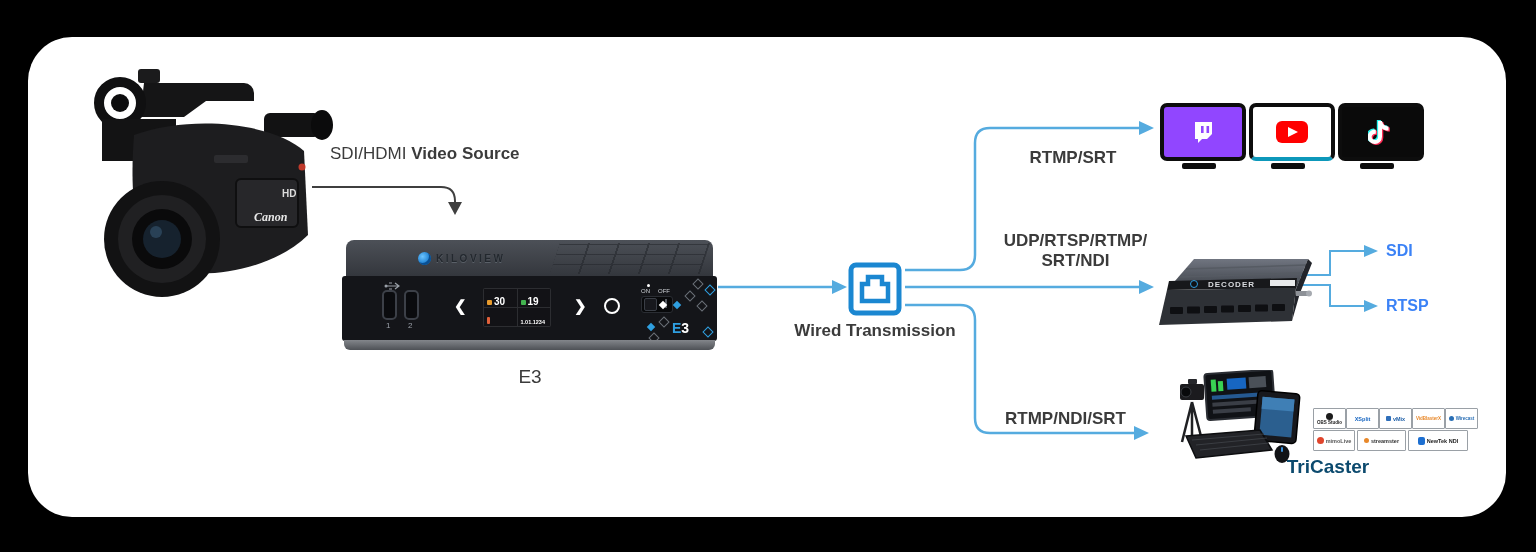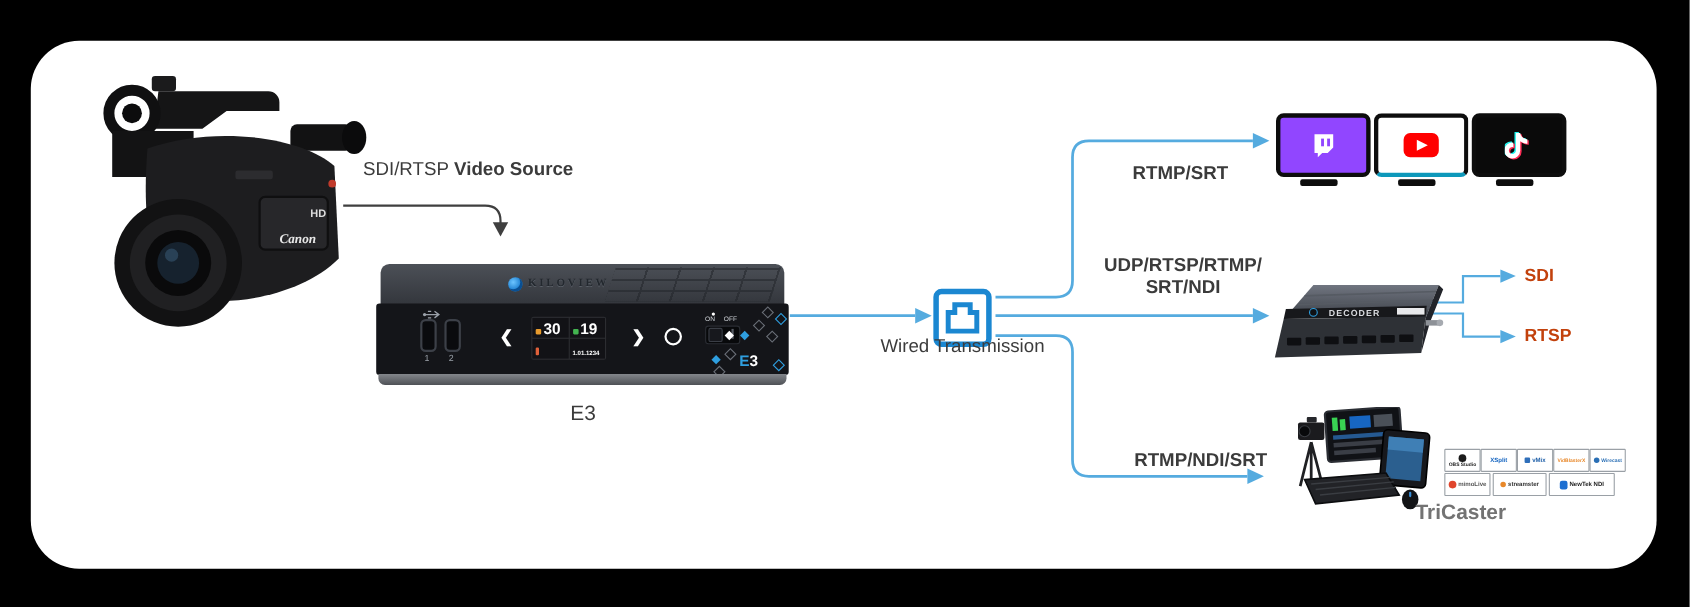--- a/index.html
+++ b/index.html
@@ -13,21 +13,21 @@
   .lbl .thin{font-weight:500;}
   .lbl .bold{font-weight:700;}
   
   #wires{position:absolute;left:0;top:0;width:1478px;height:480px;}
 
   
   .e3{position:absolute;left:314px;top:203px;width:375px;height:110px;}
   .e3-top{position:absolute;left:4px;top:0;right:4px;height:37px;
           background:linear-gradient(#4c5057,#33363c);border-radius:8px 8px 0 0;
           display:flex;align-items:center;}
-  .e3-brand{display:flex;align-items:flex-start;gap:5px;margin-left:116px;font-family:Liberation Serif, serif;}
+  .e3-brand{display:flex;align-items:center;gap:5px;margin-left:72px;}
   .e3-brand .swirl{width:13px;height:13px;border-radius:50%;
        background:radial-gradient(circle at 35% 35%,#6cc4ff,#1d7fd0 60%,#0c5fa8);
        box-shadow:inset -2px -2px 0 #0a4f92;}
   .e3-brand .btxt{font-size:10px;font-weight:700;letter-spacing:2.5px;color:#23282e;
        text-shadow:0 1px 0 #5a6068;}
   .e3-vents{position:absolute;right:8px;top:3px;width:150px;height:31px;opacity:.55;
        background:repeating-linear-gradient(90deg,transparent 0 28px,#23262b 28px 30px),
                   repeating-linear-gradient(0deg,transparent 0 9px,#23262b 9px 10px);
        transform:skewX(-18deg);}
   .e3-front{position:absolute;left:0;top:36px;right:0;height:65px;background:#141519;
@@ -35,21 +35,21 @@
   .e3-bottom{position:absolute;left:2px;bottom:0;right:2px;height:10px;
        background:linear-gradient(#83868b,#4e5156);border-radius:0 0 6px 6px;}
   .usb-port{position:absolute;width:11px;height:26px;background:#0a0b0e;
        border:2px solid #3c4048;border-radius:5px;top:14px;}
   .port-num{position:absolute;top:45px;font-size:8px;color:#9aa0a8;}
   .chev{position:absolute;top:21px;color:#fff;font-size:15px;font-weight:700;}
   .e3-screen{position:absolute;left:141px;top:12px;width:68px;height:39px;background:#2c2d31;
        border-radius:2px;display:grid;grid-template-columns:1fr 1fr;grid-template-rows:1fr 1fr;
        gap:1px;padding:1px;box-sizing:border-box;}
   .cell{background:#121216;padding:2px 3px;overflow:hidden;}
-  .cell .v{color:#fff;font-size:14px;font-weight:700;}
+  .cell .v{color:#fff;font-size:10px;font-weight:700;}
   .cell .u{color:#bbb;font-size:5px;}
   .sq{display:inline-block;width:5px;height:5px;margin-right:2px;border-radius:1px;}
   .e3-circle{position:absolute;left:262px;top:22px;width:12px;height:12px;border:2.5px solid #fff;
        border-radius:50%;}
   .pwr{position:absolute;left:299px;top:8px;width:46px;}
   .pwr .dot{width:3px;height:3px;background:#fff;border-radius:50%;margin-left:6px;}
   .pwr .row{display:flex;gap:8px;font-size:6px;color:#cfd3d8;margin-top:1px;}
   .pwr .sw{margin-top:2px;width:30px;height:15px;background:#08090b;border-radius:3px;
        border:1px solid #2a2d33;position:relative;}
   .pwr .knob{position:absolute;left:2px;top:1px;width:11px;height:11px;background:#17181d;
@@ -66,21 +66,21 @@
   .mon{position:absolute;width:78px;height:50px;border:4px solid #0d0d0d;border-radius:7px;
        display:flex;align-items:center;justify-content:center;}
   .stand{position:absolute;width:34px;height:6px;background:#0d0d0d;border-radius:2px;}
 
   
   .lg{position:absolute;background:#fff;border:1px solid #9aa0a6;border-radius:1px;
       display:flex;align-items:center;justify-content:center;gap:2px;font-size:5.5px;
       color:#222;font-weight:700;overflow:hidden;white-space:nowrap;}
   .lgdot{display:inline-block;width:7px;height:7px;border-radius:50%;flex:0 0 auto;}
 
-  .out-lbl{position:absolute;font-size:16px;font-weight:600;color:#c2410c;}
+  .out-lbl{position:absolute;font-size:16px;font-weight:600;color:#3b82f6;}
 </style>
 </head>
 <body>
 
 <div class="card">
 
   <svg id="wires" viewBox="0 0 1478 480">
 
     <path d="M284,150 H413 Q427,150 427,164 V166" fill="none" stroke="#3f3f3f" stroke-width="2"></path>
     <polygon points="420,165 434,165 427,178" fill="#3f3f3f"></polygon>
@@ -124,21 +124,21 @@
       <circle cx="76" cy="176" r="19" fill="#16222e"></circle>
       <circle cx="70" cy="169" r="6" fill="#2e4a60" opacity=".8"></circle>
     </g>
     <circle cx="216" cy="104" r="3.5" fill="#c03a2b"></circle>
     <rect x="128" y="92" width="34" height="8" rx="2" fill="#2c2c2f"></rect>
     <text x="168" y="158" font-size="12" font-weight="700" font-style="italic" fill="#e8e8e8" font-family="Liberation Serif,serif">Canon</text>
     <text x="196" y="134" font-size="10" font-weight="900" fill="#dcdcdc">HD</text>
   </svg>
 
   <div class="lbl" style="left:302px;top:107px;">
-    <span class="thin">SDI/RTSP</span><span class="bold"> Video Source</span>
+    <span class="thin">SDI/HDMI</span><span class="bold"> Video Source</span>
   </div>
 
   <div class="e3">
     <div class="e3-top">
       <div class="e3-brand">
         <div class="swirl"></div>
         <div class="btxt">KILOVIEW</div>
       </div>
       <div class="e3-vents"></div>
     </div>
@@ -200,28 +200,28 @@
       <div class="dia ob" style="left:362px;top:52px;"></div>
     </div>
     <div class="e3-bottom"></div>
   </div>
   <div class="lbl" style="left:452px;top:329px;width:100px;font-size:19px;font-weight:500;">E3</div>
 
   <svg class="abs" style="left:819px;top:224px;" width="56" height="56" viewBox="0 0 56 56">
     <rect x="4" y="4" width="48" height="48" rx="5" fill="#fff" stroke="#1b87d1" stroke-width="5"></rect>
     <path d="M15,40 V23 H21 V16 H35 V23 H41 V40 Z" fill="#fff" stroke="#1b87d1" stroke-width="4.5" stroke-linejoin="miter"></path>
   </svg>
-  <div class="lbl" style="left:762px;top:268px;width:170px;font-weight:400;">Wired Transmission</div>
+  <div class="lbl" style="left:762px;top:284px;width:170px;font-weight:700;">Wired Transmission</div>
 
   <div class="lbl" style="left:955px;top:69px;width:180px;margin-top:42px;">RTMP/SRT</div>
   <div class="lbl" style="left:950px;top:194px;width:195px;">
     <div>UDP/RTSP/RTMP/</div>
     <div>SRT/NDI</div>
   </div>
-  <div class="lbl" style="left:971px;top:372px;width:185px;">RTMP/NDI/SRT</div>
+  <div class="lbl" style="left:945px;top:372px;width:185px;">RTMP/NDI/SRT</div>
 
   <div class="mon" style="left:1132px;top:66px;background:#9146ff;">
     <svg width="26" height="26" viewBox="0 0 26 26">
       <path d="M5,3 H22 V15 L17,20 H12 L8,24 V20 H5 Z" fill="#fff"></path>
       <rect x="11" y="7" width="2.6" height="7" fill="#9146ff"></rect>
       <rect x="16.5" y="7" width="2.6" height="7" fill="#9146ff"></rect>
     </svg>
   </div>
   <div class="stand" style="left:1154px;top:126px;"></div>
 
@@ -336,15 +336,15 @@
   </div>
   <div class="lg" style="left:1329px;top:393px;width:47px;height:19px;color:#333;">
     <span class="lgdot" style="background:#e8882a;width:5px;height:5px;"></span>
     <span>streamster</span>
   </div>
   <div class="lg" style="left:1380px;top:393px;width:58px;height:19px;color:#222;">
     <span class="lgdot" style="background:#1d6fd1;width:7px;height:8px;border-radius:2px;"></span>
     <span>NewTek NDI</span>
   </div>
 
-  <div class="lbl" style="left:1240px;top:419px;width:120px;font-weight:800;font-size:19px;color:#737373;">TriCaster</div>
+  <div class="lbl" style="left:1240px;top:419px;width:120px;font-weight:800;font-size:19px;color:#0c4a6e;">TriCaster</div>
 
 </div>
 
 </body></html>

